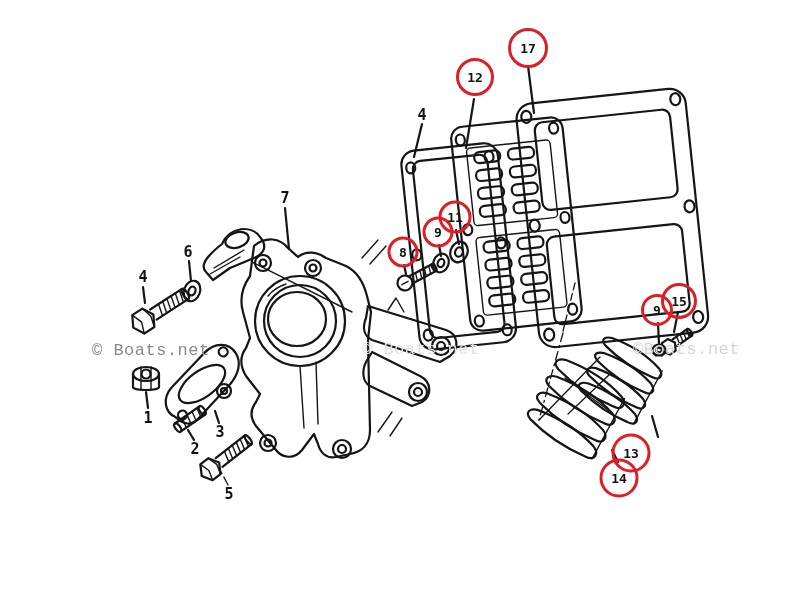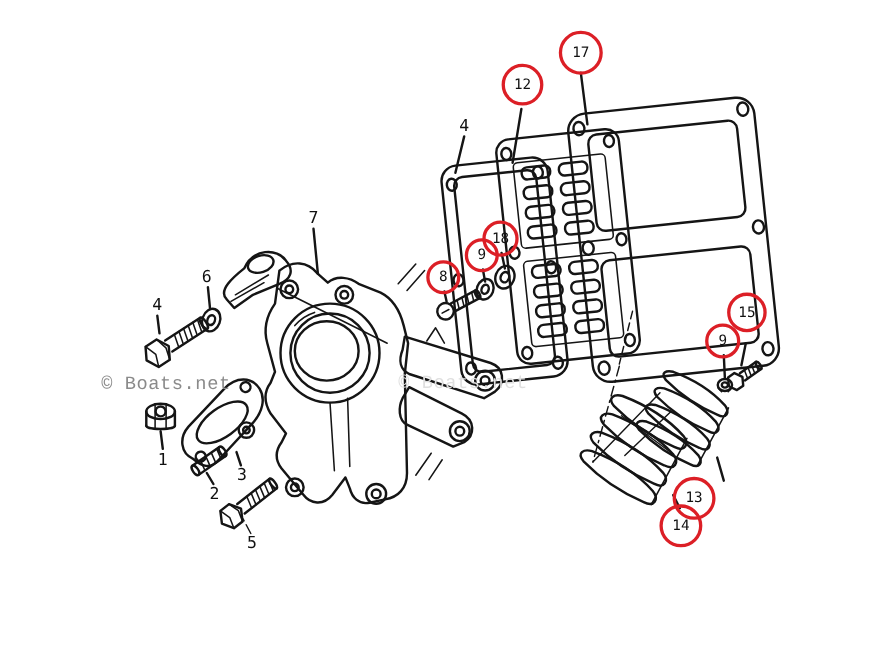--- a/index.html
+++ b/index.html
@@ -11,21 +11,21 @@
   .thin{stroke-width:1.4 !important;}
   .leader{stroke-width:1.3 !important;}
   .dashed{stroke-dasharray:7 4;stroke-width:1.3 !important;}
   .dashdot{stroke-dasharray:9 4 2 4;stroke-width:1.3 !important;}
   .watermark{position:absolute;font-size:17px;letter-spacing:.5px;white-space:nowrap;
              user-select:none;font-family:Liberation Mono, monospace;}
   .wm-left{left:92px;top:341px;color:#8a8a8a;}
   .wm-center{left:362px;top:340px;color:#dfdfdf;}
   .wm-right{left:633px;top:340px;color:#d6d6d6;}
   .callout{position:absolute;transform:translate(-50%,-50%);color:#111;
-           font-family:"DejaVu Sans Mono",monospace;font-weight:normal;font-size:15px;
+           font-family:"DejaVu Sans Mono",monospace;font-weight:bold;font-size:15px;
            display:flex;align-items:center;justify-content:center;line-height:1;
            text-align:center;cursor:pointer;}
   .callout.circled{border:3.4px solid #dc1f26;border-radius:50%;font-size:13px;
                    background:transparent;}
 </style>
 </head>
 <body>
 
 <div class="stage">
 
@@ -228,20 +228,21 @@
       <line x1="456" y1="230" x2="459" y2="244"></line>
       <line x1="678" y1="312" x2="674" y2="332"></line>
       <line x1="658" y1="323" x2="659" y2="344"></line>
       <line x1="658" y1="437" x2="652" y2="416"></line>
       <line x1="618" y1="462" x2="612" y2="450"></line>
     </g>
   </svg>
 
   <div class="watermark wm-left">© Boats.net</div>
   <div class="watermark wm-center">© Boats.net</div>
+  <div class="watermark wm-right">©Boats.net</div>
 
   <div class="callout" style="left:148px;top:418px">
       <span>1</span>
     </div>
   <div class="callout" style="left:195px;top:449px">
       <span>2</span>
     </div>
   <div class="callout" style="left:220px;top:432px">
       <span>3</span>
     </div>
@@ -257,35 +258,35 @@
   <div class="callout" style="left:285px;top:198px">
       <span>7</span>
     </div>
   <div class="callout circled" style="left:403px;top:252px;width:25px;height:25px">
       <span>8</span>
     </div>
   <div class="callout circled" style="left:438px;top:232px;width:25px;height:25px">
       <span>9</span>
     </div>
   <div class="callout circled" style="left:455px;top:217px;width:27px;height:27px">
-      <span>18</span>
+      <span>11</span>
     </div>
   <div class="callout" style="left:422px;top:115px">
       <span>4</span>
     </div>
   <div class="callout circled" style="left:475px;top:77px;width:32px;height:32px">
       <span>12</span>
     </div>
   <div class="callout circled" style="left:631px;top:453px;width:33px;height:33px">
       <span>13</span>
     </div>
   <div class="callout circled" style="left:619px;top:478px;width:33px;height:33px">
       <span>14</span>
     </div>
-  <div class="callout circled" style="left:679px;top:284px;width:30px;height:30px">
+  <div class="callout circled" style="left:679px;top:301px;width:30px;height:30px">
       <span>15</span>
     </div>
   <div class="callout circled" style="left:657px;top:310px;width:26px;height:26px">
       <span>9</span>
     </div>
   <div class="callout circled" style="left:528px;top:48px;width:34px;height:34px">
       <span>17</span>
     </div>
 </div>
 

